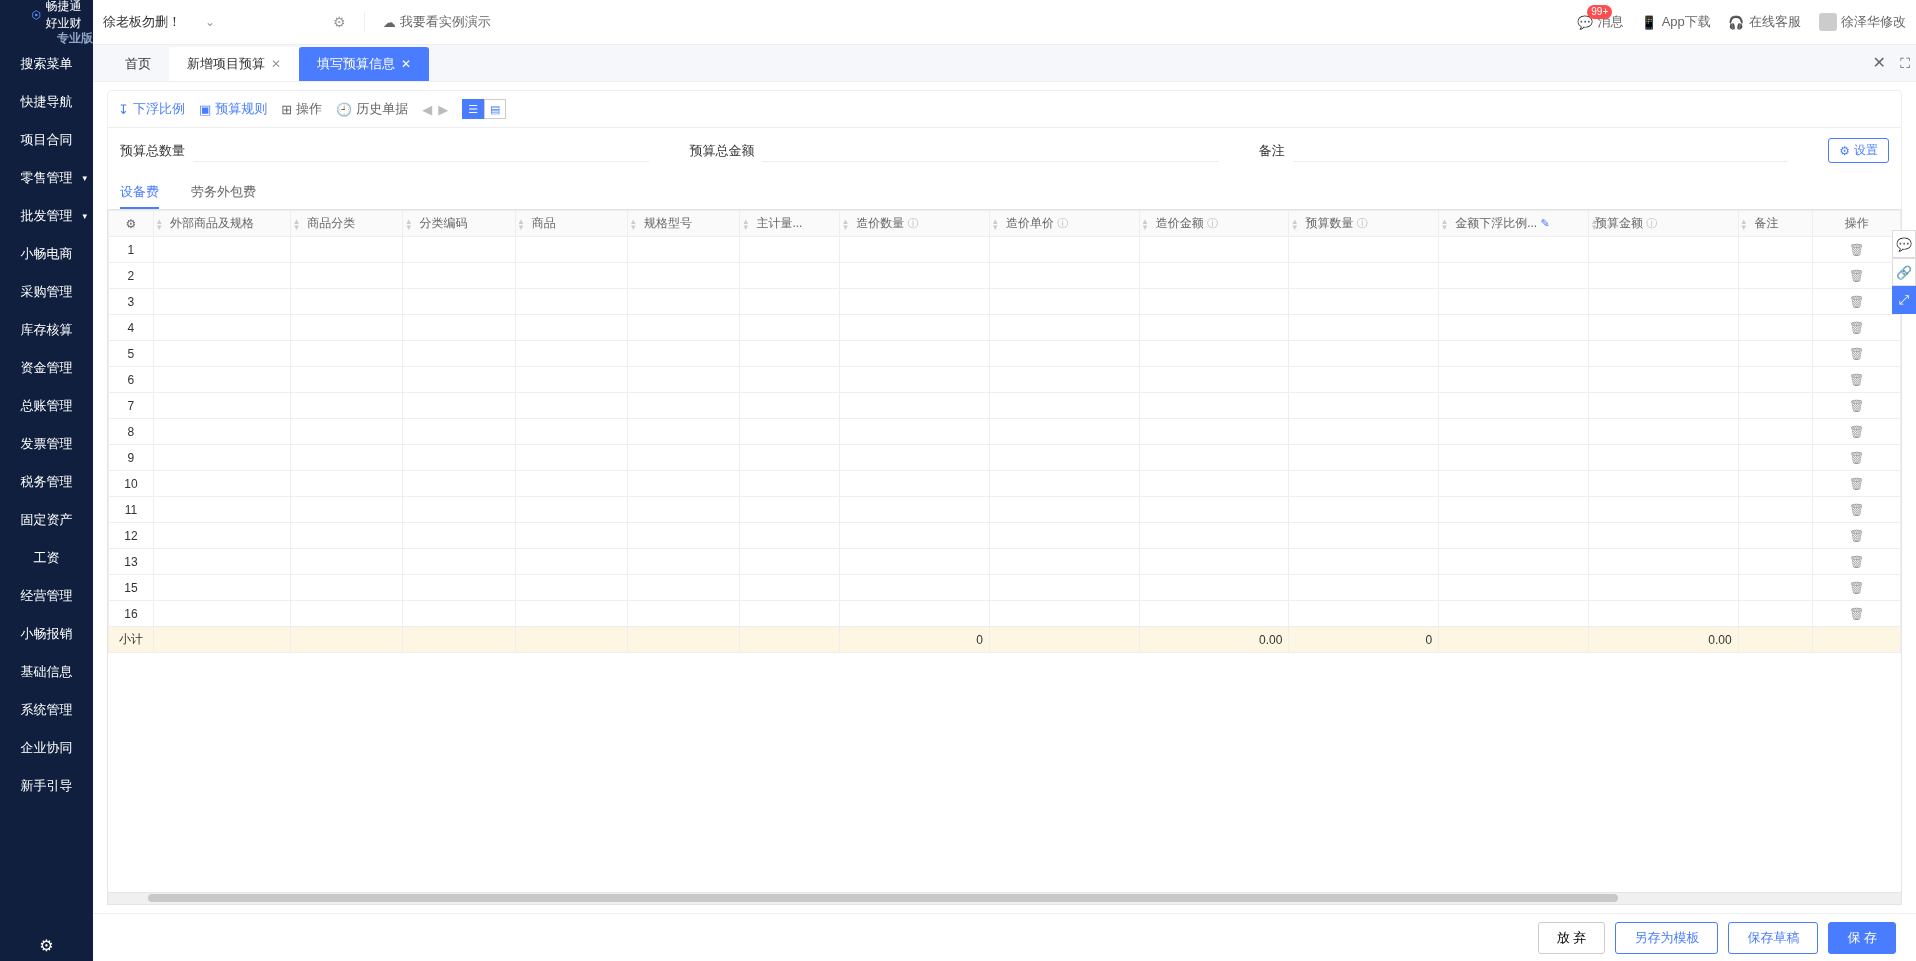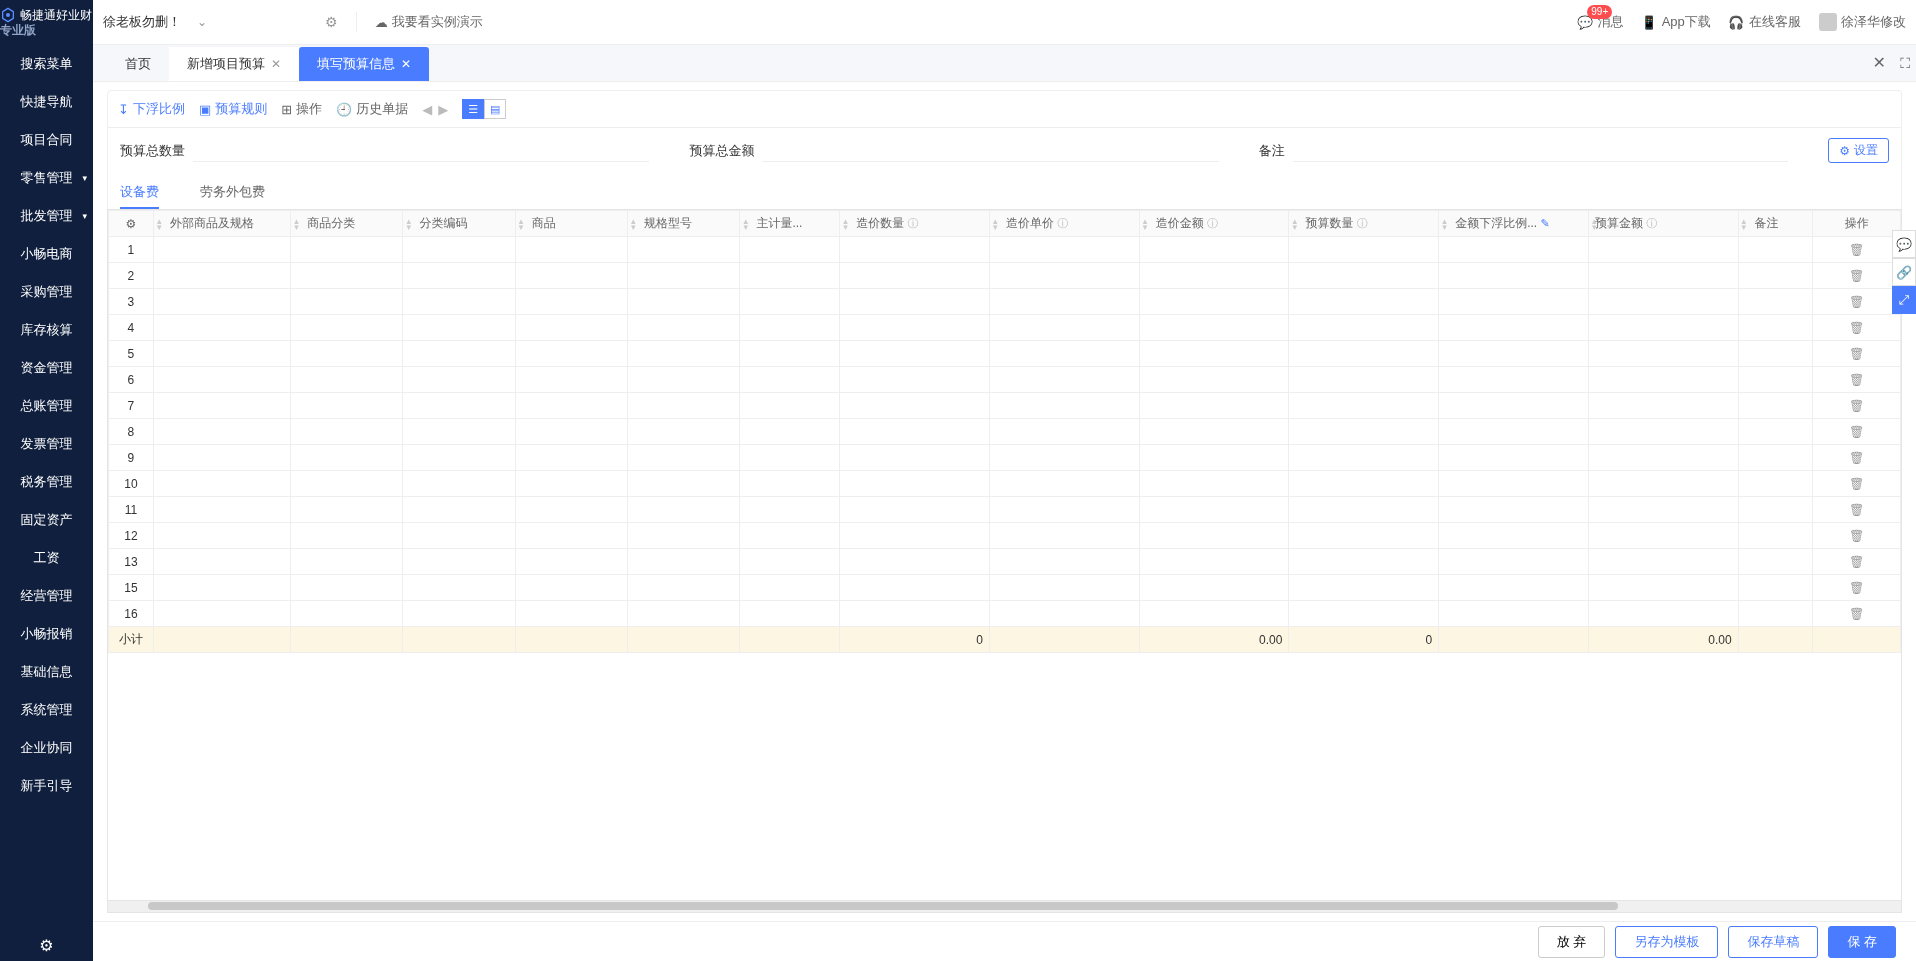--- a/index.html
+++ b/index.html
@@ -1,36 +1,36 @@
 <!DOCTYPE html>
 <html><head>
 <meta charset="utf-8">
 <style>
 * { box-sizing: border-box; margin: 0; padding: 0; font-family: "Microsoft YaHei", sans-serif; }
 body { background: #f5f6fa; font-size: 12px; color: #333; overflow: hidden; }
 .app { display: flex; height: 100vh; }
 
 
 .sidebar { width: 93px; background: #0f1f3d; color: #fff; display: flex; flex-direction: column; }
-.logo-area { height: 45px; display: flex; flex-direction: column; align-items: flex-start; justify-content: center; font-size: 11px; }
+.logo-area { height: 45px; display: flex; flex-direction: column; align-items: flex-end; justify-content: center; font-size: 11px; padding-left: 31px; }
 .logo-top { display: flex; align-items: center; gap: 4px; font-size: 12px; }
 .logo-icon { width: 16px; height: 16px; display: inline-block; }
 .logo-sub { font-size: 12px; color: #8fa3c7; margin-top: -2px; font-weight: bold; }
 .side-items { flex: 1; overflow-y: auto; }
 .side-item { padding: 10px 0; text-align: center; font-size: 13px; cursor: pointer; position: relative; }
 .side-item .caret { position: absolute; right: 6px; top: 50%; transform: translateY(-50%); font-size: 9px; }
 .side-footer { height: 30px; text-align: center; font-size: 16px; line-height: 30px; cursor: pointer; }
 
 
 .main { flex: 1; display: flex; flex-direction: column; background: #fff; }
 
 
 .topbar { height: 45px; display: flex; align-items: center; border-bottom: 1px solid #eee; padding: 0 10px; justify-content: space-between; }
 .topbar-left { display: flex; align-items: center; gap: 18px; }
-.tenant { font-size: 13px; color: #333; display: flex; align-items: center; gap: 16px; padding-right: 100px; }
+.tenant { font-size: 13px; color: #333; display: flex; align-items: center; gap: 24px; padding-right: 100px; }
 .chev-down { color: #999; font-size: 12px; }
 .gear-ic { color: #999; font-size: 14px; cursor: pointer; }
 .demo-link { color: #666; font-size: 13px; display: flex; align-items: center; gap: 4px; cursor: pointer; }
 .topbar-right { display: flex; align-items: center; gap: 18px; font-size: 13px; color: #666; }
 .tr-item { display: flex; align-items: center; gap: 4px; cursor: pointer; position: relative; }
 .badge-99 { position: absolute; top: -8px; left: 10px; background: #ff4d4f; color: #fff; font-size: 10px; border-radius: 8px; padding: 0 4px; line-height: 14px; }
 .avatar-ic { width: 18px; height: 18px; background: #ccc; border-radius: 3px; display: inline-block; }
 
 
 .tabs-row { height: 37px; display: flex; align-items: flex-end; border-bottom: 1px solid #eee; padding-left: 14px; position: relative; background: #f6f7fb; }
@@ -58,42 +58,42 @@
 .pager-arrows { color: #bbb; display: flex; gap: 6px; }
 .view-toggle { display: flex; gap: 0; }
 .vt-btn { width: 22px; height: 20px; border: 1px solid #ccc; display: flex; align-items: center; justify-content: center; font-size: 11px; cursor: pointer; }
 .vt-btn.active { background: #4a7cff; color: #fff; border-color: #4a7cff; }
 
 .form-mid { display: flex; align-items: center; padding: 10px 12px; border-left: 1px solid #eee; border-right: 1px solid #eee; background: #fff; gap: 40px; }
 .fm-field { display: flex; align-items: center; gap: 8px; font-size: 13px; color: #333; flex: 1; }
 .fm-field .inp { flex: 1; border: none; border-bottom: 1px solid #eee; height: 22px; }
 .settings-btn { border: 1px solid #4a7cff; color: #4a7cff; border-radius: 3px; padding: 3px 10px; font-size: 12px; display: flex; align-items: center; gap: 4px; cursor: pointer; }
 
-.inner-tabs { display: flex; gap: 41px; padding: 4px 12px 0; border-left: 1px solid #eee; border-right: 1px solid #eee; background: #fff; font-size: 13px; }
+.inner-tabs { display: flex; gap: 32px; padding: 4px 12px 0; border-left: 1px solid #eee; border-right: 1px solid #eee; background: #fff; font-size: 13px; }
 .itab { padding: 6px 0; cursor: pointer; color: #666; }
 .itab.active { color: #4a7cff; border-bottom: 2px solid #4a7cff; }
 
 
 .table-wrap { border: 1px solid #e5e5e5; background: #fff; flex: 1; overflow: auto; position: relative; }
 table { border-collapse: collapse; width: 100%; table-layout: fixed; }
 th, td { border: 1px solid #eee; padding: 0 6px; height: 26px; font-size: 12px; text-align: left; white-space: nowrap; overflow: hidden; background: #fff; }
 th { background: #fafafa; color: #666; font-weight: normal; position: relative; }
 .sort-ic { color: #ccc; font-size: 9px; position: absolute; left: 3px; top: 50%; transform: translateY(-50%); line-height: 0.7; }
 .num-col { text-align: center; }
 .op-col { text-align: center; }
 .del-ic { color: #999; cursor: pointer; }
 .subtotal-row td { background: #fdf6e3; }
 .subtotal-row .rnum { text-align: center; }
 .rt-num { text-align: right; }
 
 .hscroll { height: 12px; background: #f0f0f0; border: 1px solid #e5e5e5; border-top: none; position: relative; }
 .hscroll-track { position: absolute; left: 40px; width: 82%; top: 1px; height: 8px; background: #c8c8c8; border-radius: 4px; }
 
 
-.footer { height: 40px; display: flex; align-items: center; justify-content: flex-end; gap: 10px; padding: 0 20px; background: #fff; border-top: 1px solid #eee; }
+.footer { height: 48px; display: flex; align-items: center; justify-content: flex-end; gap: 10px; padding: 0 20px; background: #fff; border-top: 1px solid #eee; }
 .btn { padding: 6px 18px; border-radius: 3px; font-size: 13px; cursor: pointer; border: 1px solid #ccc; background: #fff; }
 .btn.outline-blue { border-color: #4a7cff; color: #4a7cff; }
 .btn.primary { background: #4a7cff; color: #fff; border-color: #4a7cff; }
 
 
 .edge-tools { position: fixed; right: 0; top: 230px; display: flex; flex-direction: column; gap: 0; }
 .edge-tool { width: 24px; height: 28px; background: #fff; border: 1px solid #ddd; display: flex; align-items: center; justify-content: center; font-size: 13px; color: #888; cursor: pointer; }
 .edge-tool.blue { background: #4a7cff; color: #fff; border-color: #4a7cff; }
 
 .q-ic { color: #bbb; font-size: 11px; }

